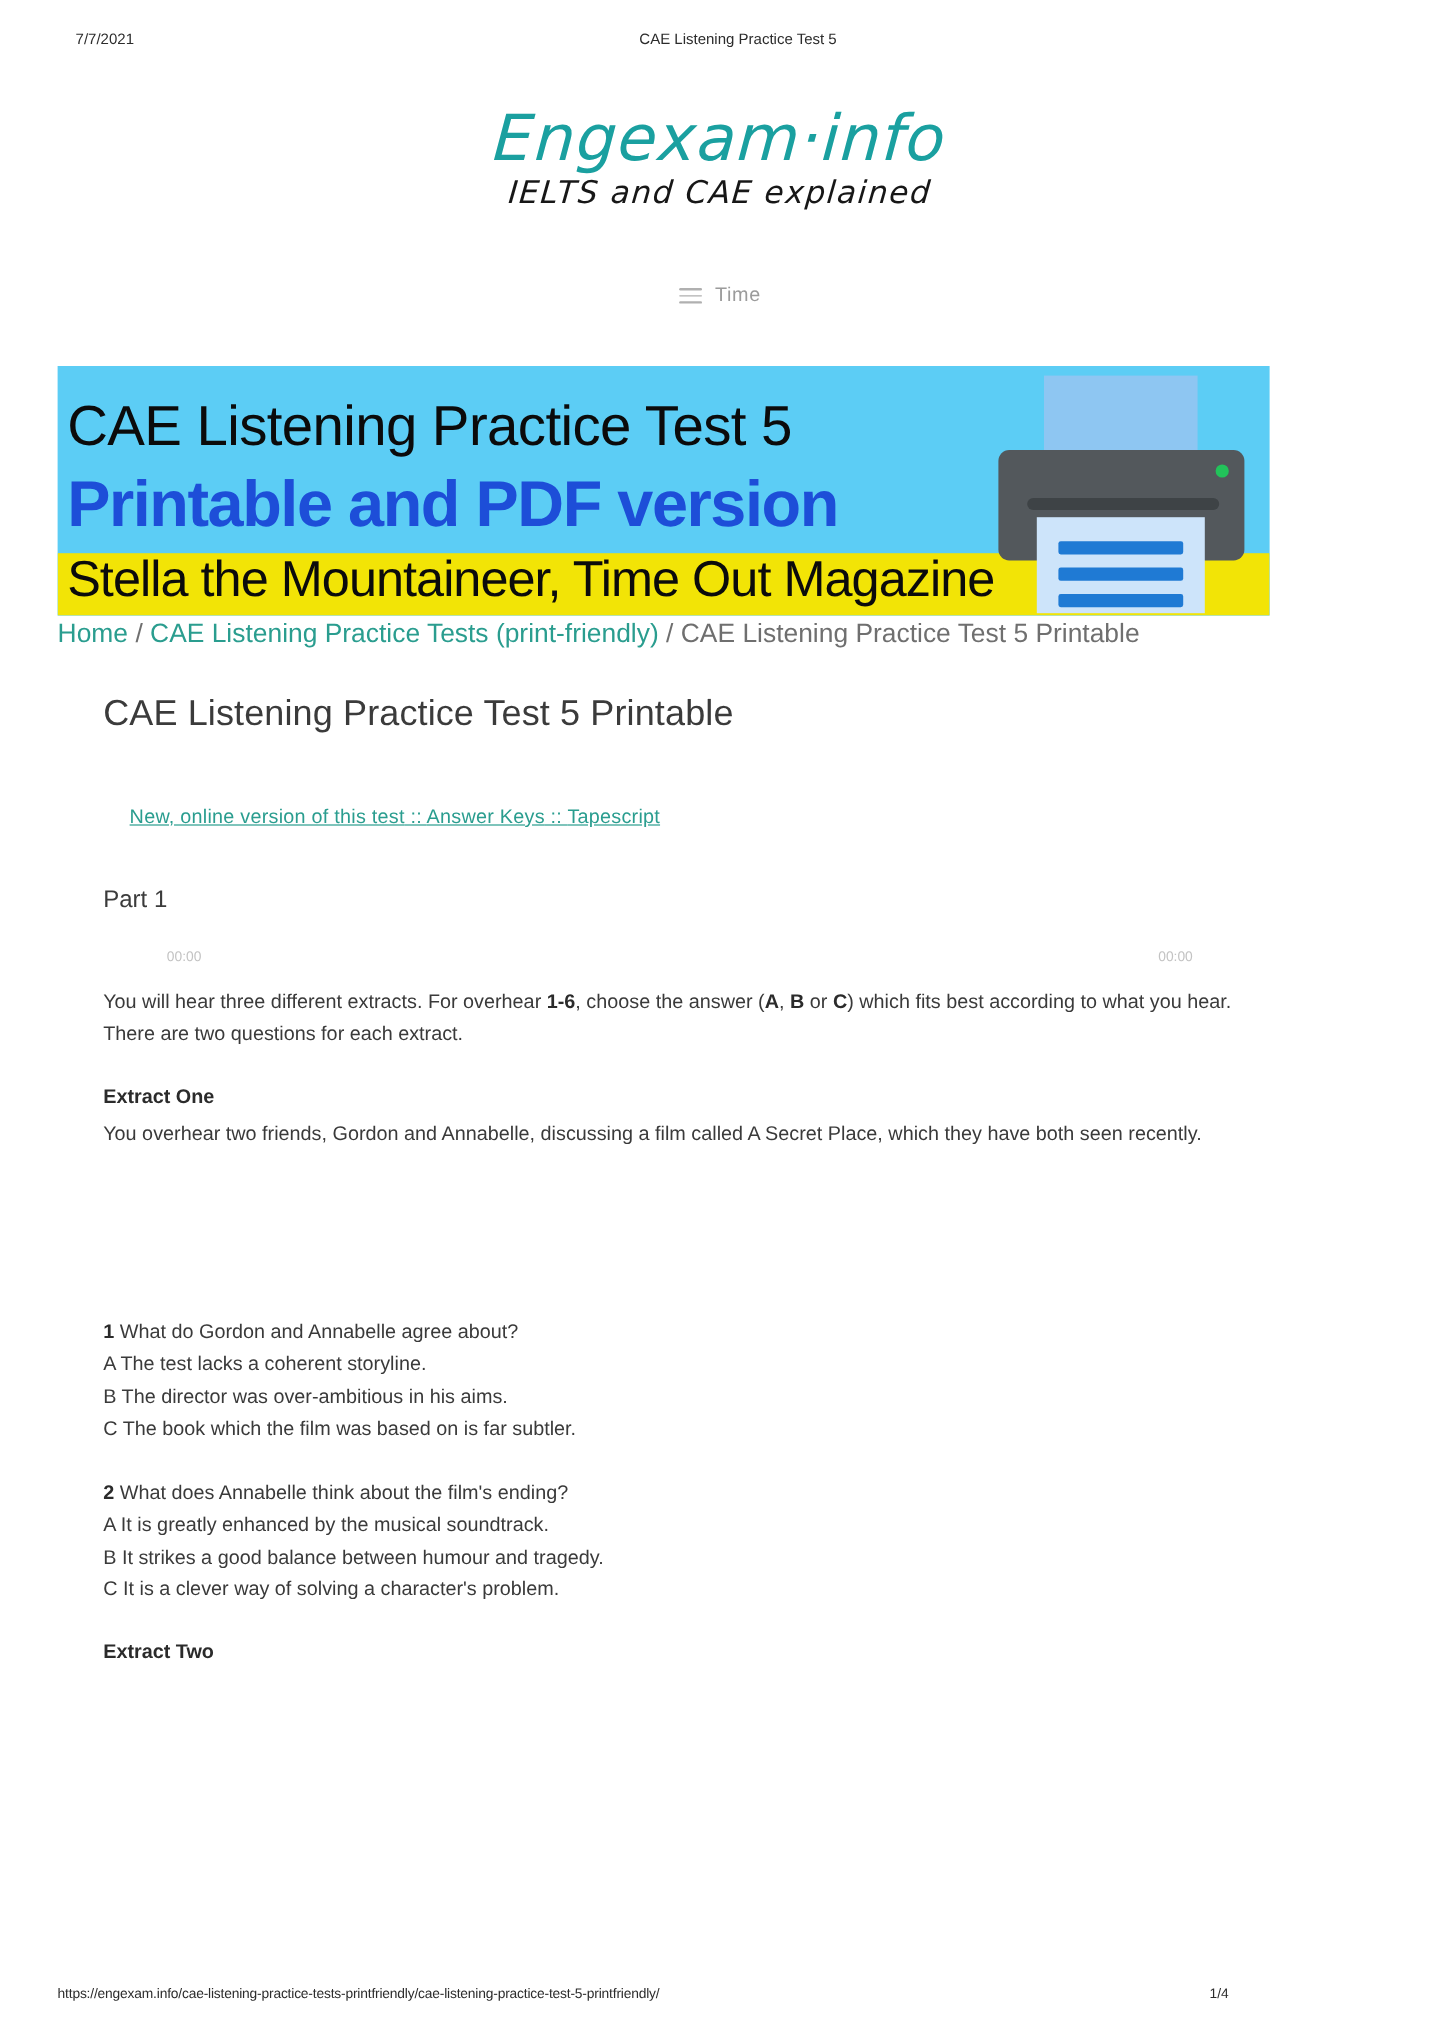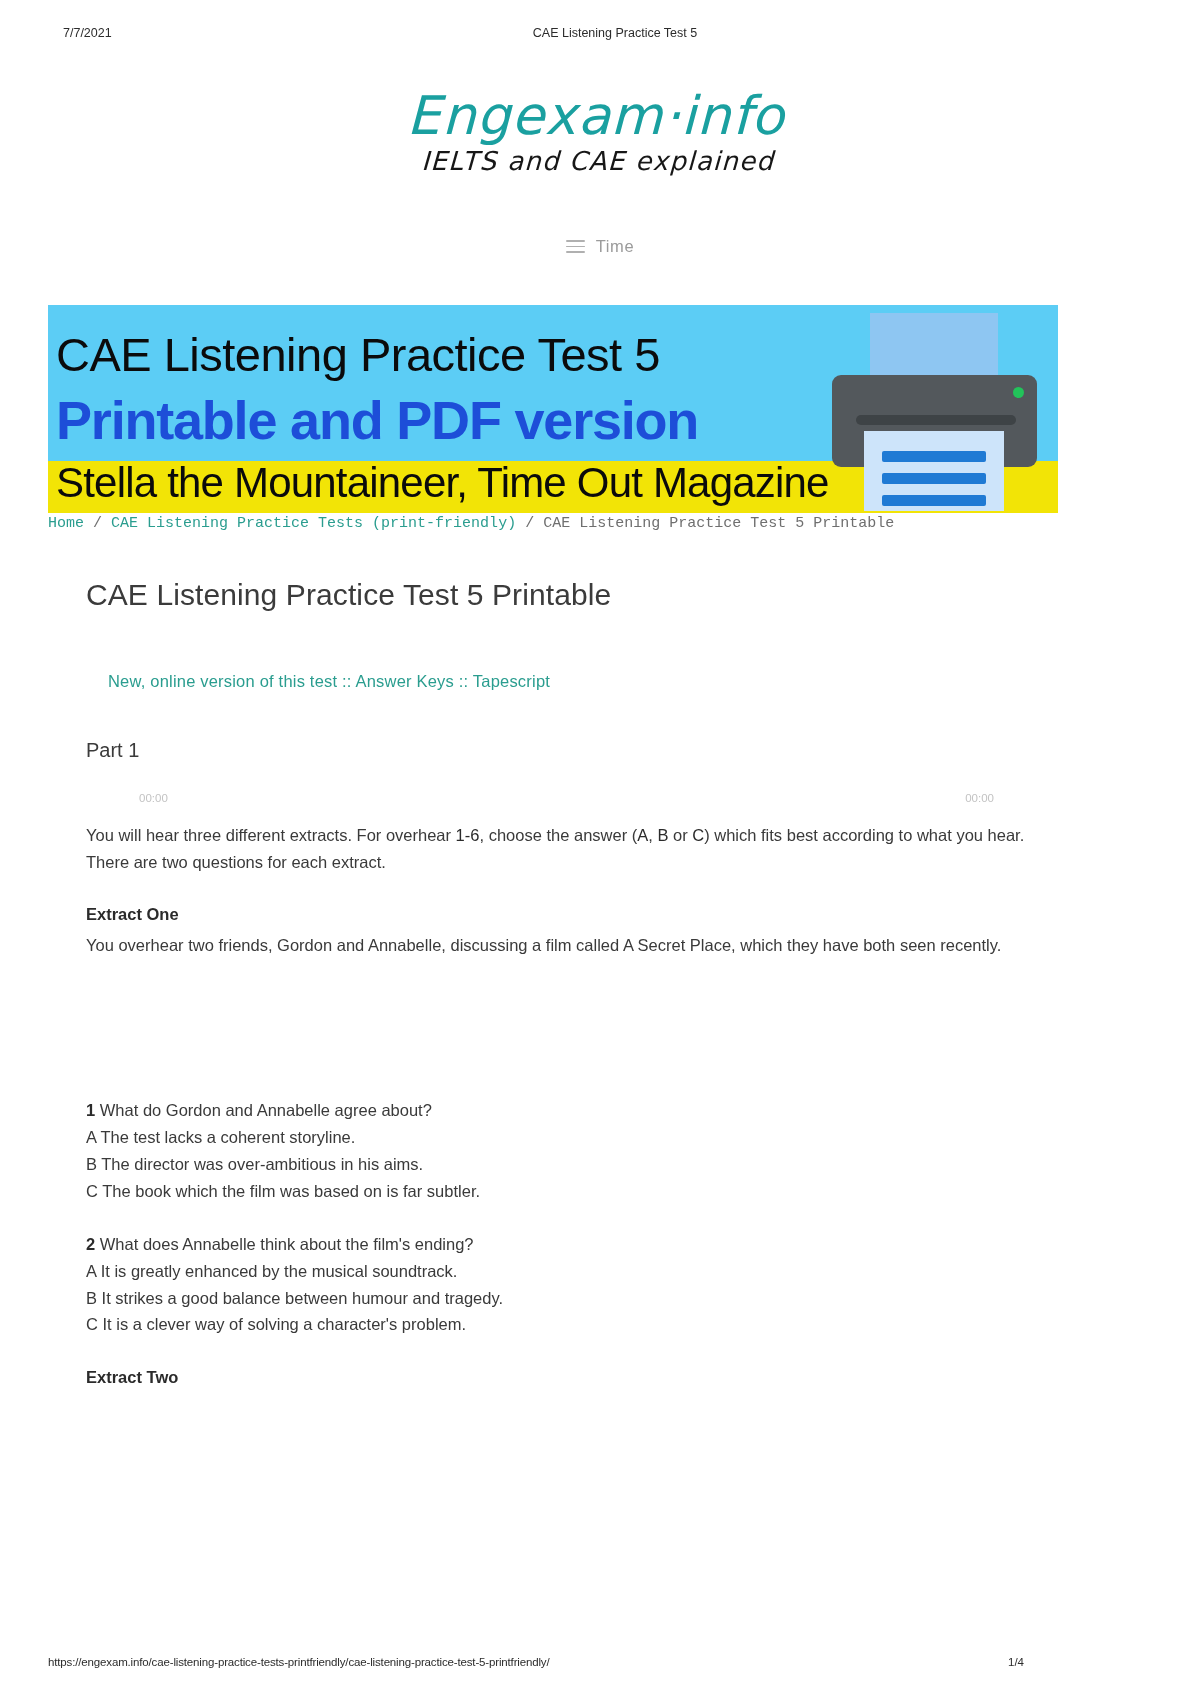--- a/index.html
+++ b/index.html
@@ -228,24 +228,23 @@
     background: #1f7ad4;
     border-radius: 2px;
   }
 
   
   .breadcrumb {
     position: absolute;
     top: 515px;
     left: 48px;
     width: 1060px;
-    font-size: 15px;
+    font-size: 22px;
     color: #6f6f6f;
     white-space: nowrap;
-    font-family: Liberation Mono, monospace;
   }
   .breadcrumb a {
     color: #2a9d8f;
     text-decoration: none;
   }
   .breadcrumb .sep { color: #6f6f6f; }
 
   
   .article {
     position: absolute;
@@ -259,20 +258,21 @@
     font-weight: 400;
     color: #3b3b3b;
     letter-spacing: 0.1px;
   }
   .links-line {
     margin-top: 60px;
     margin-left: 22px;
     font-size: 16.5px;
     color: #2a9d8f;
     letter-spacing: 0.2px;
+    text-decoration: underline;
   }
   .links-line a { color: #2a9d8f; text-decoration: none; }
   .links-line .dots { color: #2a9d8f; }
 
   h2.part-title {
     margin: 48px 0 0 0;
     font-size: 20px;
     font-weight: 400;
     color: #3b3b3b;
   }
@@ -296,21 +296,21 @@
     font-size: 11.5px;
     color: #c3c3c3;
   }
 
   p.body-text {
     margin: 8px 0 0 0;
     font-size: 16.5px;
     line-height: 1.62;
     color: #3a3a3a;
   }
-  p.body-text b { font-weight: 400; color: #2b2b2b; }
+  p.body-text b { font-weight: 700; color: #2b2b2b; }
 
   .extract-head {
     margin-top: 30px;
     font-size: 16.5px;
     font-weight: 700;
     color: #2b2b2b;
   }
 
   .qblock {
     margin-top: 26px;

